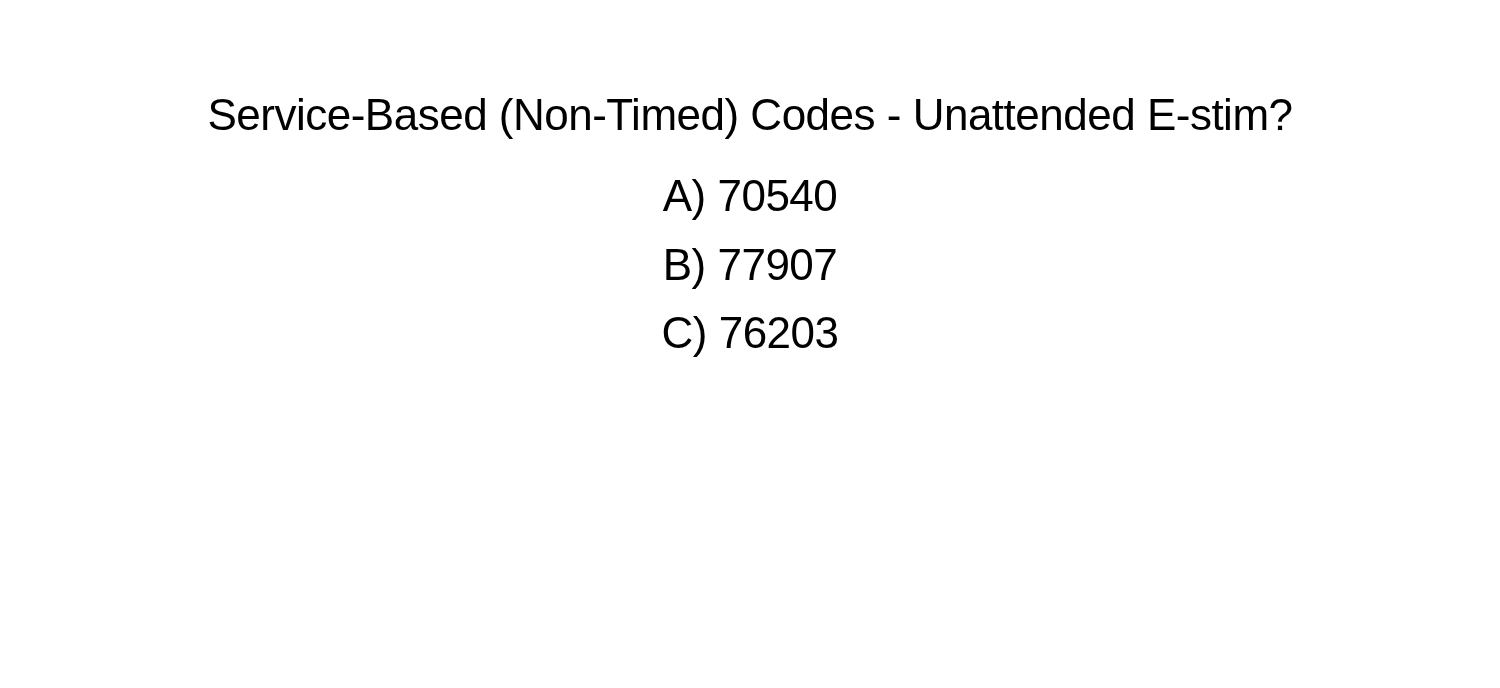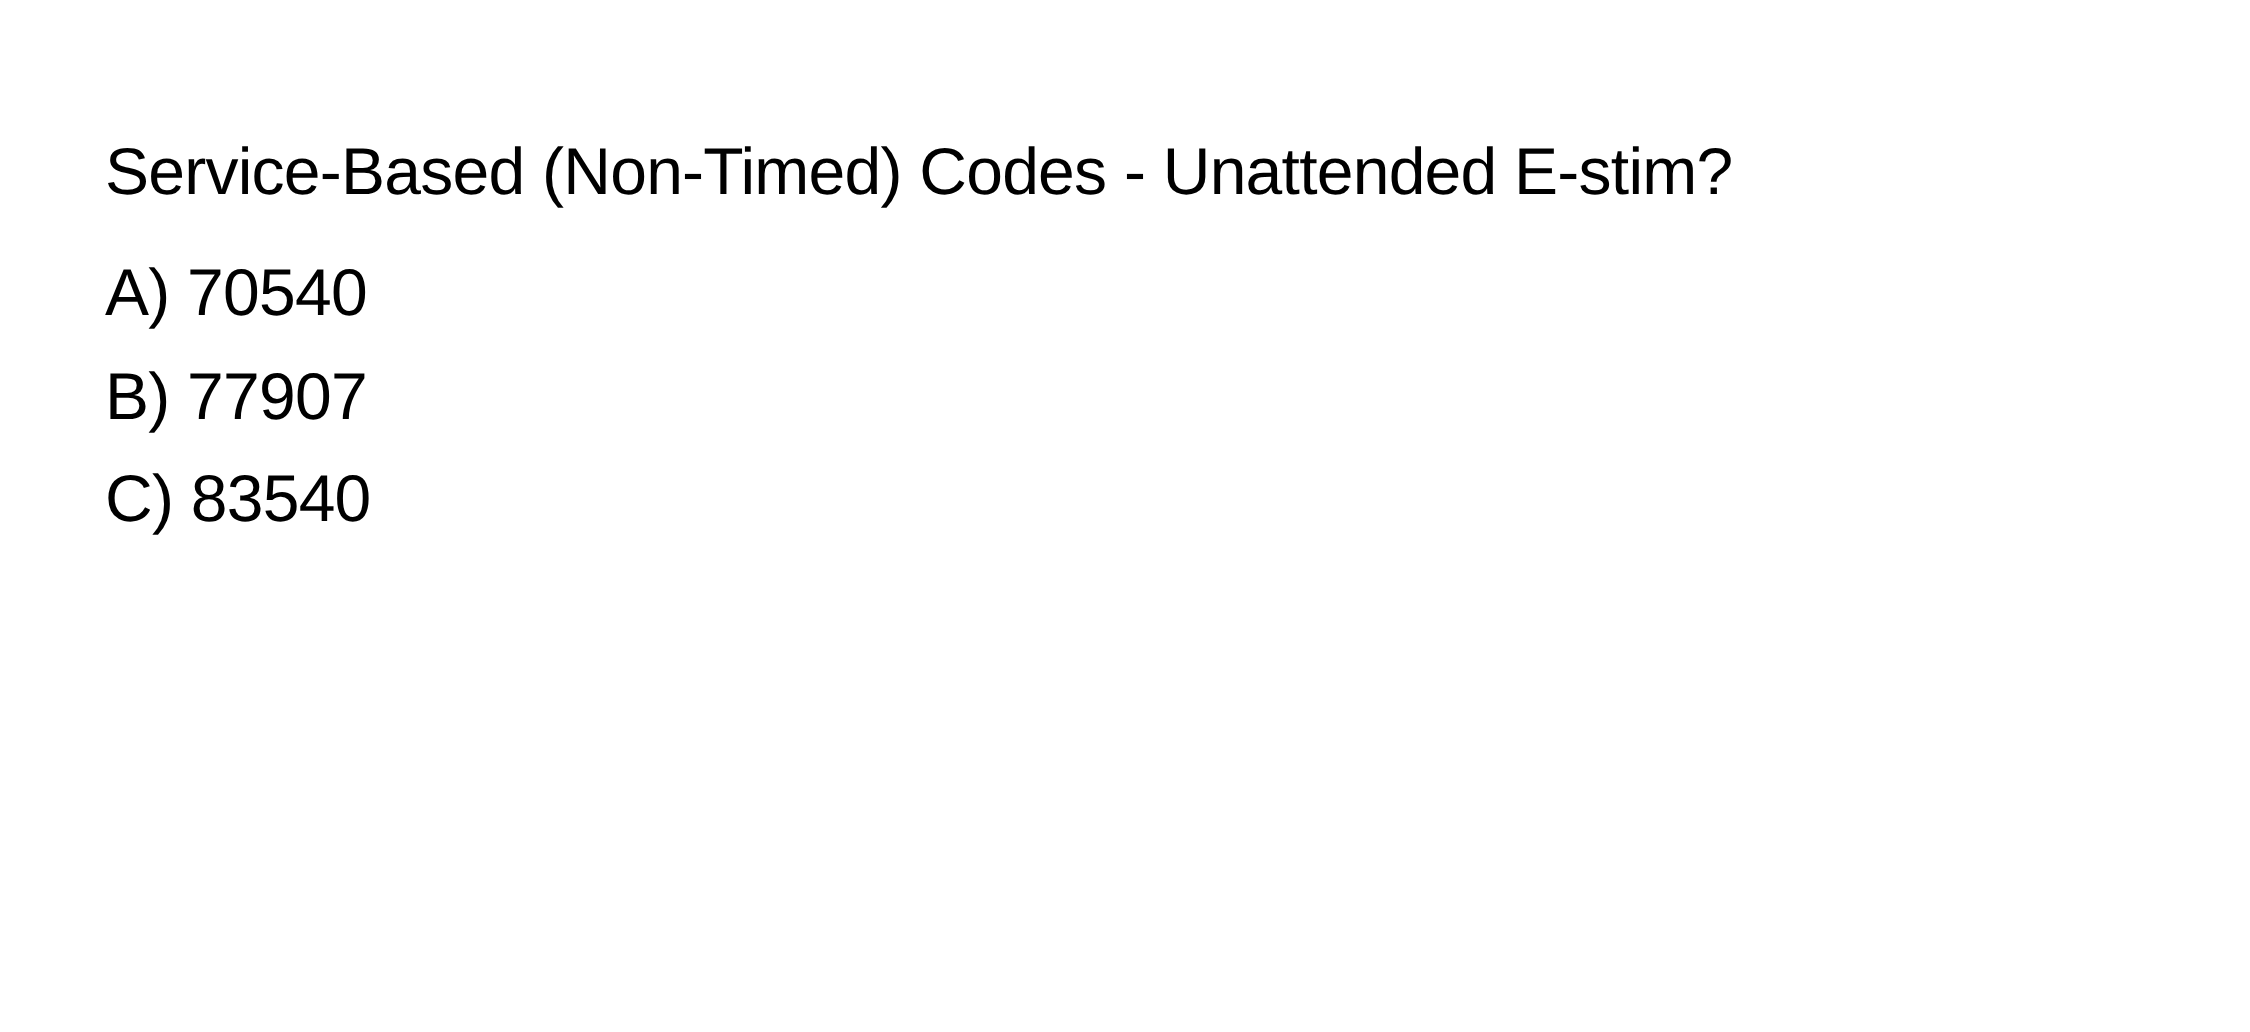--- a/index.html
+++ b/index.html
@@ -1,18 +1,19 @@
 <!DOCTYPE html>
 <html><head>
   <meta charset="utf-8">
   <style>
     * {
       margin: 0;
       padding: 0;
       box-sizing: border-box;
+      text-align: center;
     }
     body {
       width: 1500px;
       height: 688px;
       background: #ffffff;
       font-family: -apple-system, BlinkMacSystemFont, "Segoe UI", Helvetica, Arial, sans-serif;
       padding: 80px 70px;
       color: #000000;
     }
     .question-text {
@@ -37,15 +38,15 @@
   <div class="option">
     <span>A)</span>
     <span>70540</span>
   </div>
   <div class="option">
     <span>B)</span>
     <span>77907</span>
   </div>
   <div class="option">
     <span>C)</span>
-    <span>83540</span>
+    <span>76203</span>
   </div>
 </div>
 
 </body></html>

